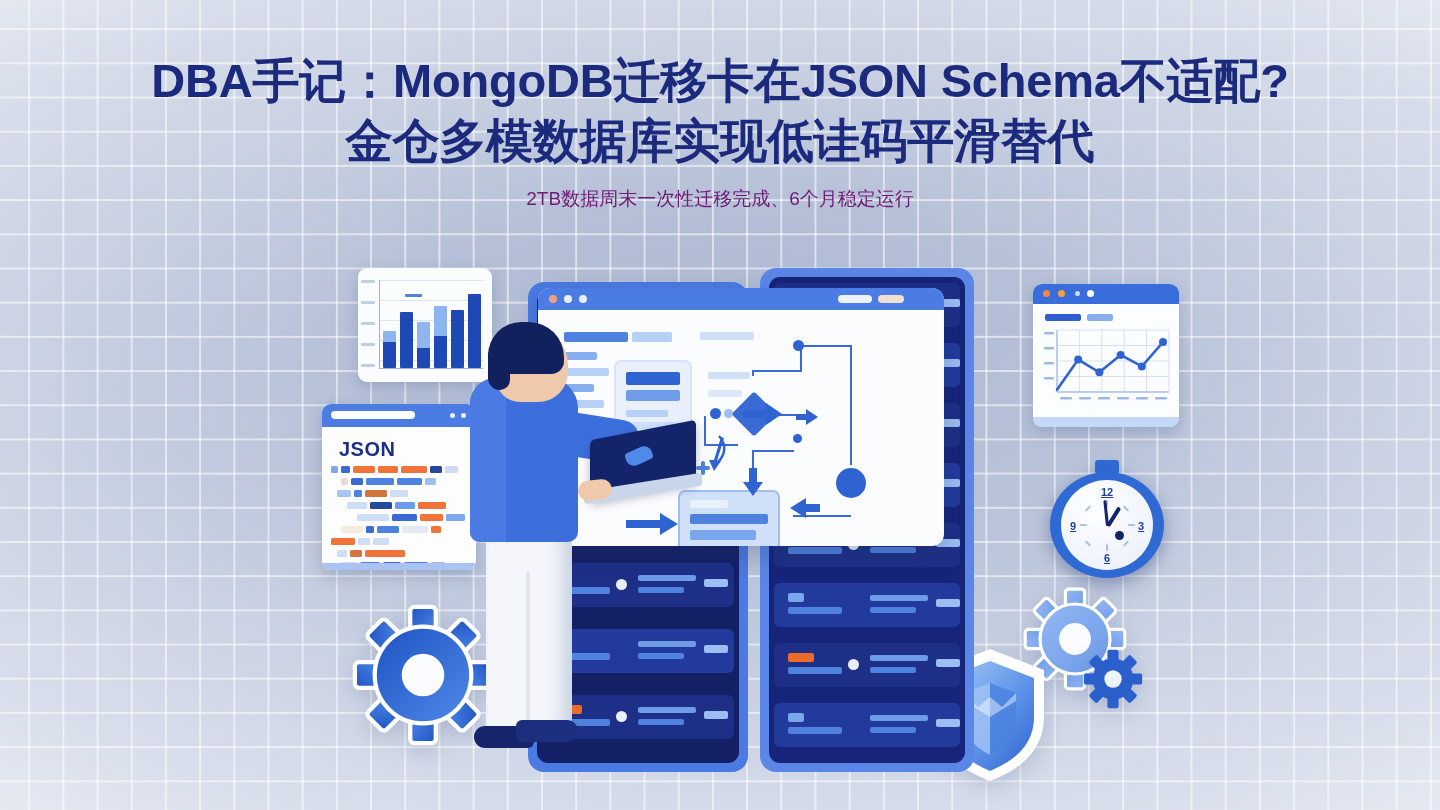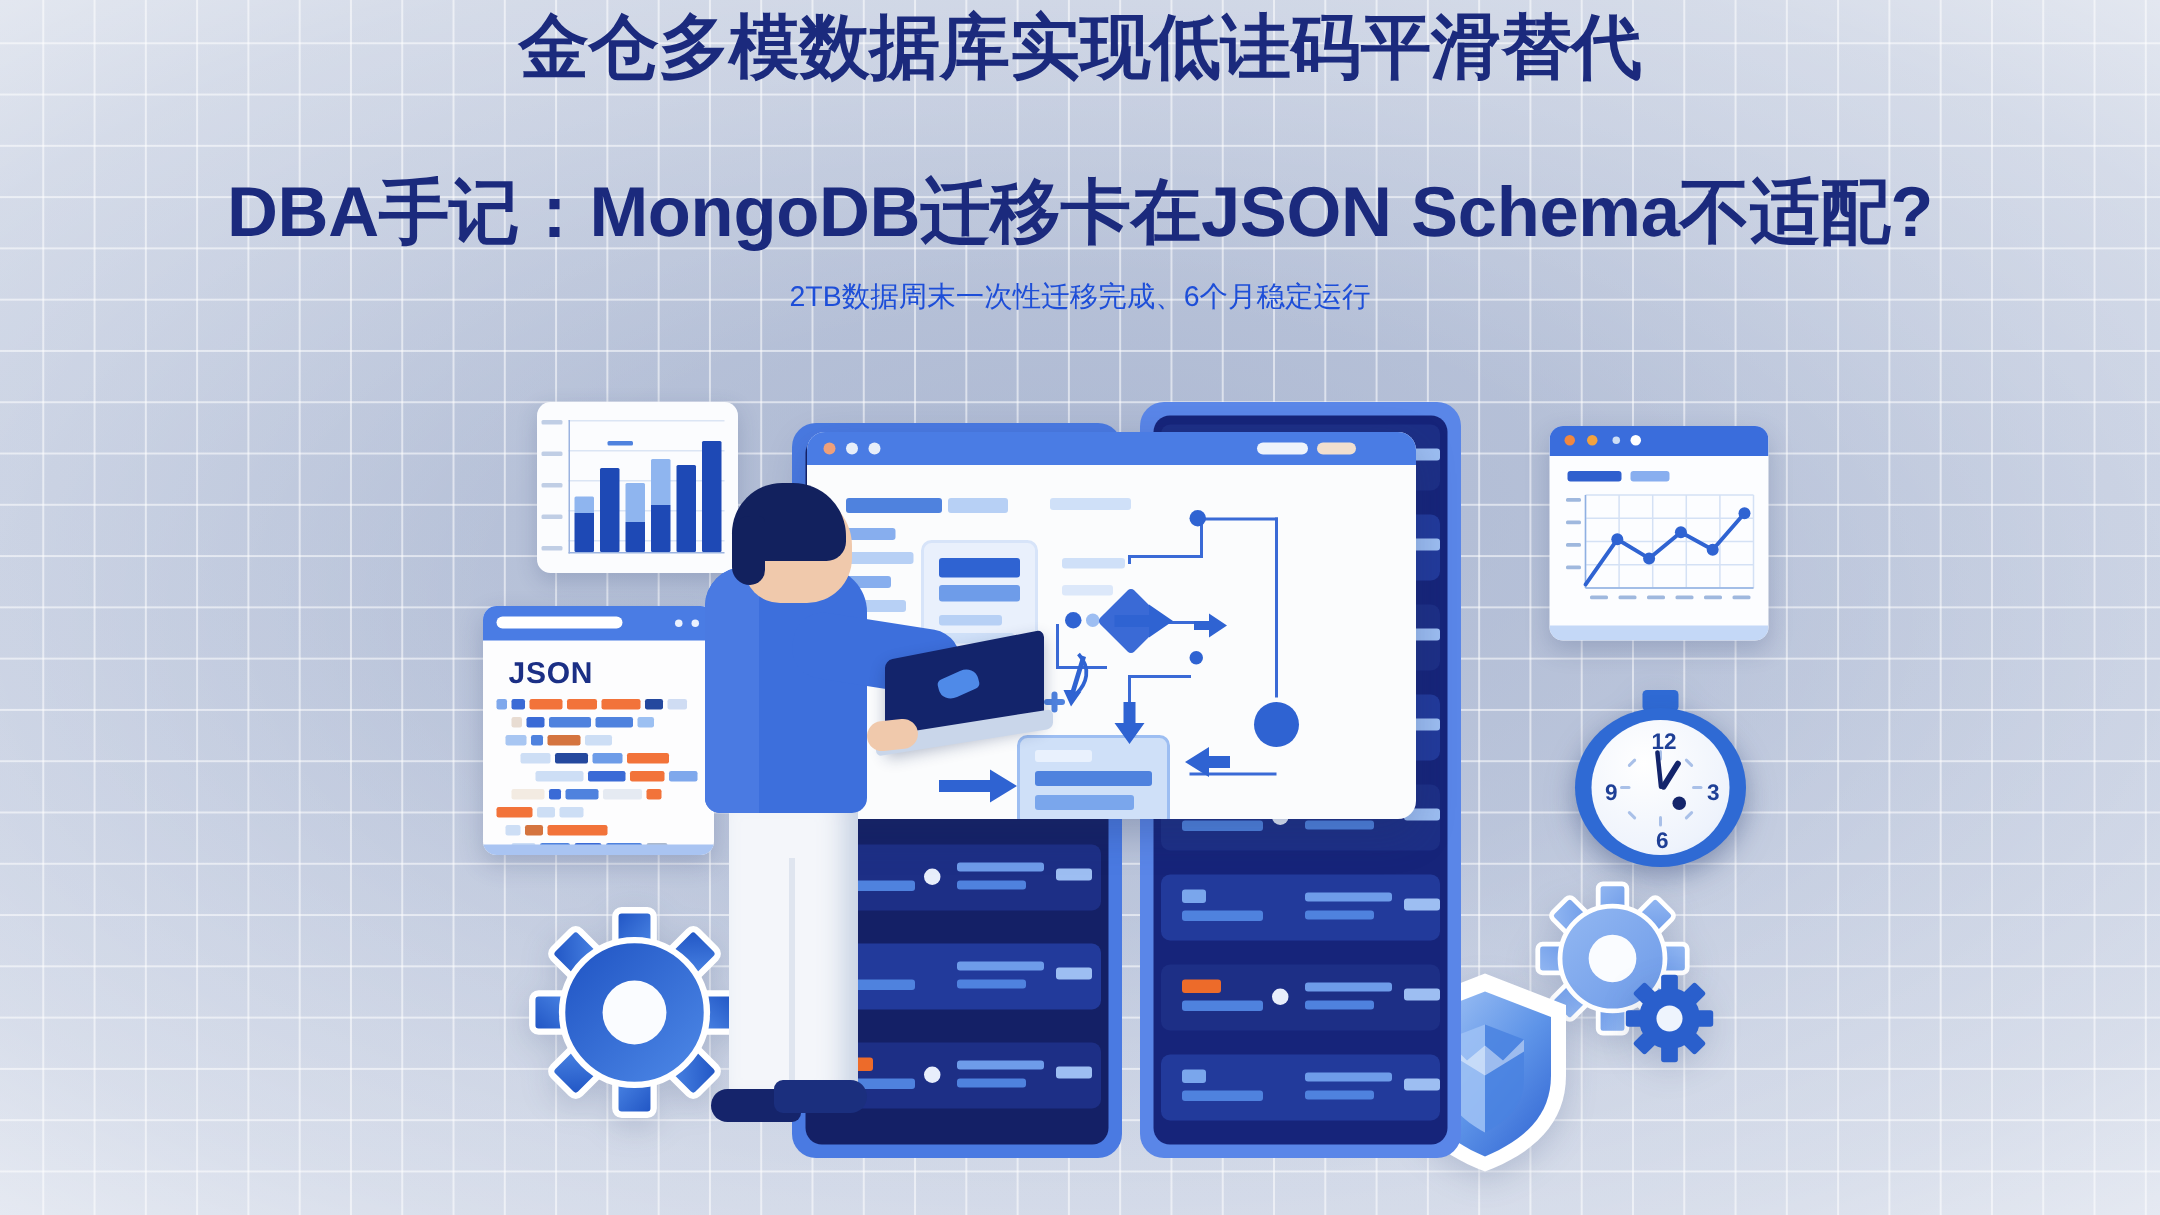--- a/index.html
+++ b/index.html
@@ -38,21 +38,21 @@
     font-weight:bold;
     font-size:47px;
     line-height:58px;
     letter-spacing:-0.2px;
     white-space:nowrap;
   }
   #title-line-1 { margin-top:52px; }
   #title-line-2 { margin-top:2px; }
   #subtitle {
     margin-top:16px;
-    color:#1d4ed8;
+    color:#701a75;
     font-size:19px;
     line-height:26px;
     font-weight:500;
   }
 
   
   #illus { position:absolute; left:0; top:0; width:1440px; height:810px; z-index:10; }
 
   .ip { position:absolute; }
 
@@ -115,21 +115,21 @@
   }
   #watch .face {
     position:absolute; left:11px; top:8px; width:92px; height:90px;
     border-radius:50%;
     background:radial-gradient(circle at 38% 32%, #ffffff 0%, #eef3fc 72%, #dde7f7 100%);
   }
   #watch .crown {
     position:absolute; left:48px; top:2px; width:24px; height:14px;
     background:#2f6ad4; border-radius:3px;
   }
-  #watch .num { position:absolute; color:#1e3f96; font-size:15px; font-weight:bold; }
+  #watch .num { position:absolute; color:#1e3f96; font-size:11px; font-weight:bold;text-decoration:underline; }
   #watch .m { position:absolute; background:#a9c0e8; border-radius:1px; }
   #watch .hand { position:absolute; background:#13246b; border-radius:2px; transform-origin:bottom center; }
   #watch .pin { position:absolute; left:54px; top:51px; width:9px; height:9px; border-radius:50%; background:#13246b; }
   
   #shield { left:928px; top:645px; width:124px; height:140px; }
 
   
   #rack-left  { position:absolute; left:528px; top:282px; width:220px; height:490px;
                 background:#4a7ae2; border-radius:16px; }
   #rack-left .inner { position:absolute; inset:9px; background:#142066; border-radius:11px; overflow:hidden; }
@@ -642,16 +642,16 @@
     <div style="left:118px;top:160px;width:118px;height:13px;background:#c9d6ea;border-radius:4px;transform:skewY(-9deg)"></div>
 
     <div style="left:112px;top:158px;width:34px;height:20px;background:#f0c9ac;border-radius:10px;transform:rotate(-6deg)"></div>
   </div>
 
 </div>
 
 <div id="vignette"></div>
 
 <div id="header">
+  <div class="title-line" id="title-line-1">DBA手记：MongoDB迁移卡在JSON Schema不适配?</div>
   <div class="title-line" id="title-line-2">金仓多模数据库实现低诖码平滑替代</div>
-  <div class="title-line" id="title-line-1">DBA手记：MongoDB迁移卡在JSON Schema不适配?</div>
   <div id="subtitle">2TB数据周末一次性迁移完成、6个月稳定运行</div>
 </div>
 
 </body></html>

